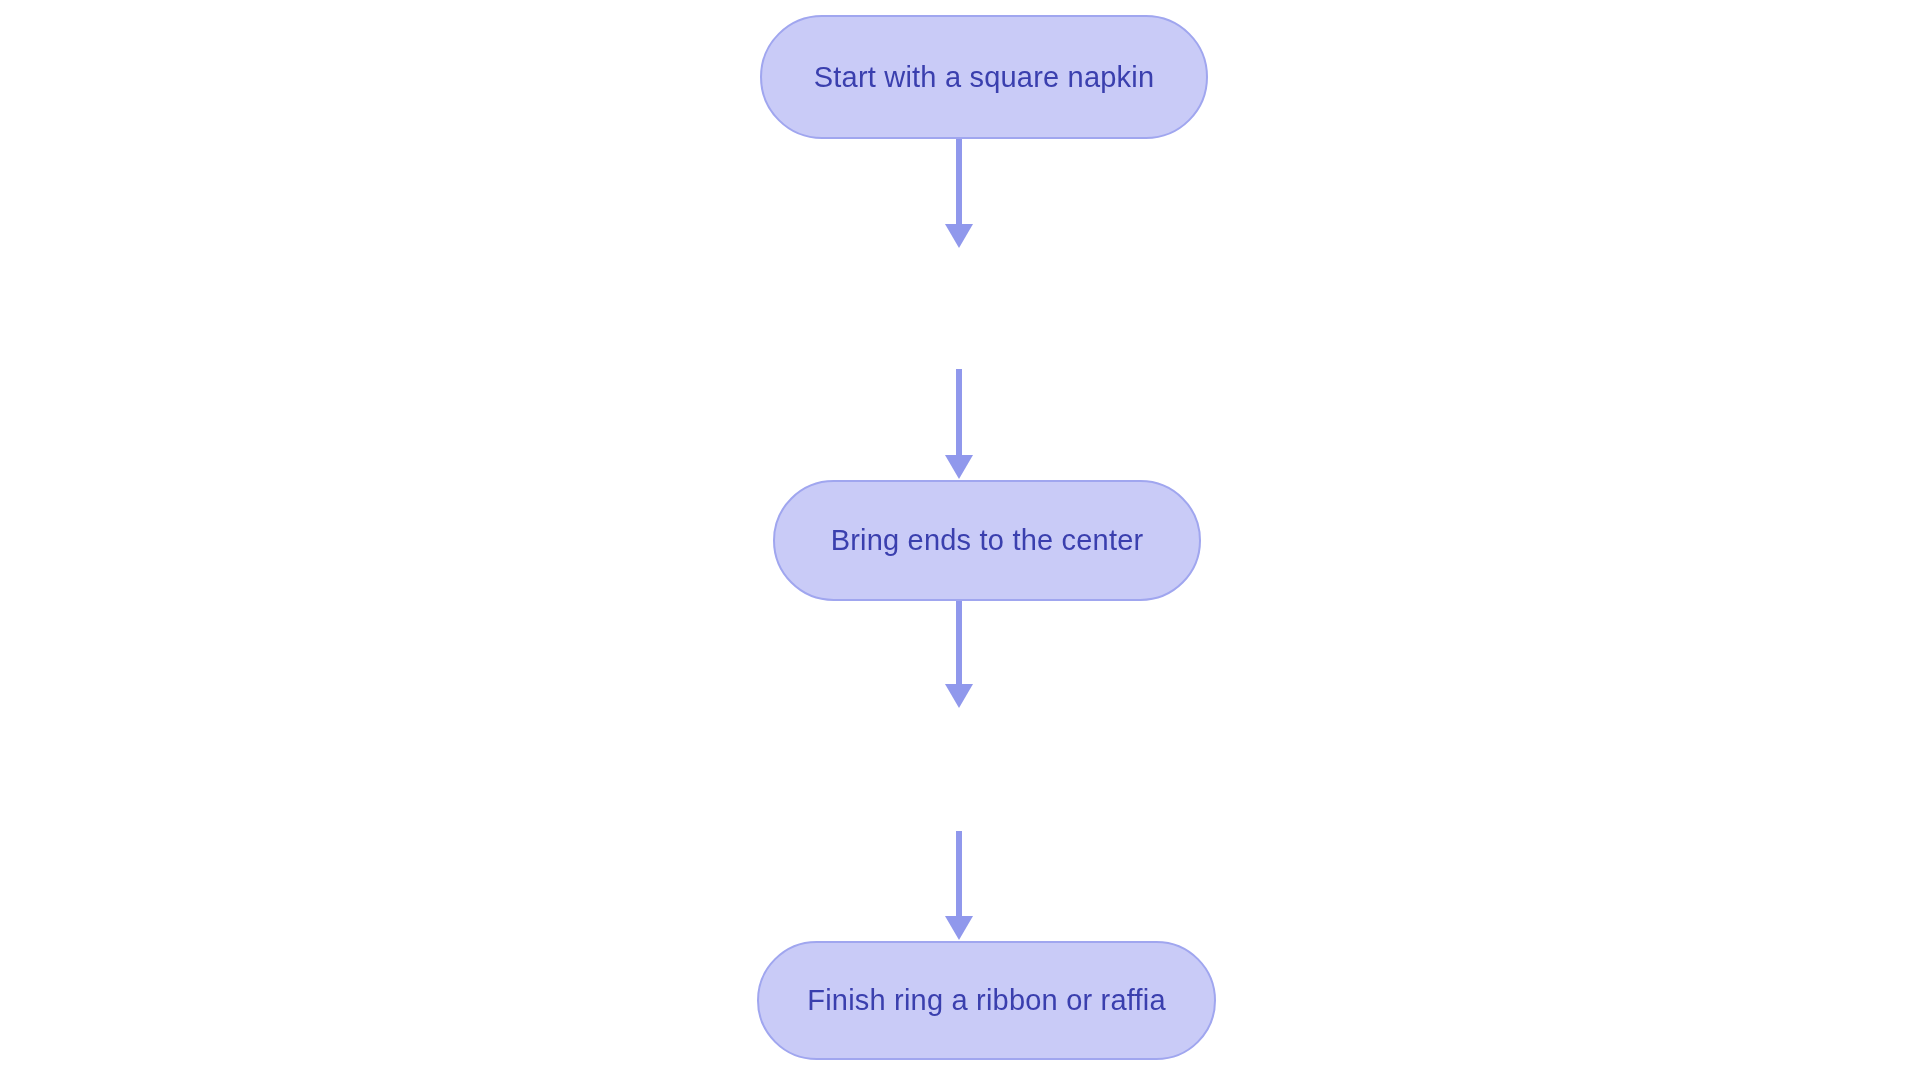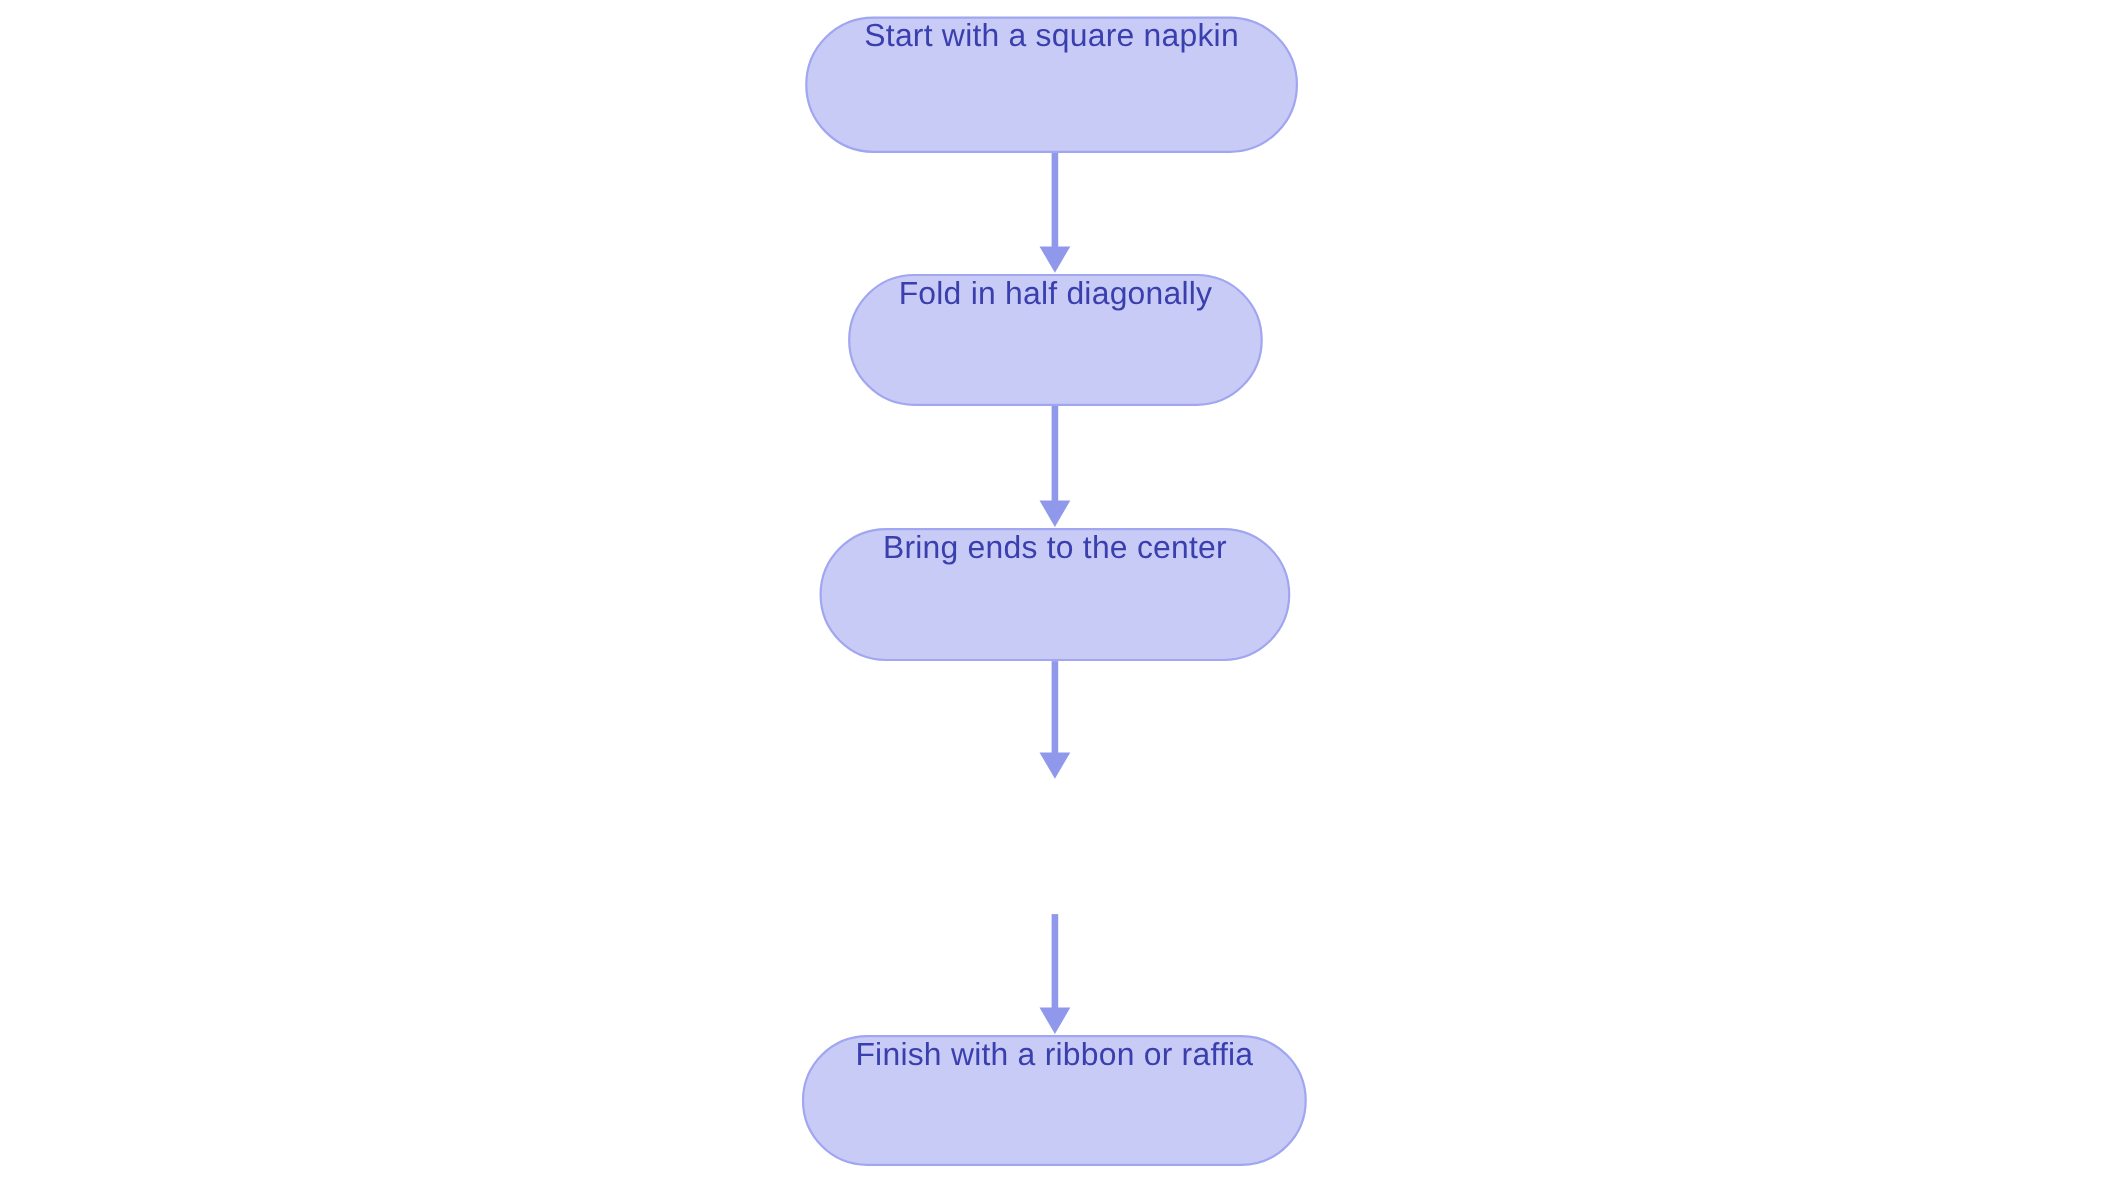--- a/index.html
+++ b/index.html
@@ -34,23 +34,24 @@
   .edges polygon {
     fill: var(--arrow);
     stroke: none;
   }
   .node {
     position: absolute;
     background: var(--node-fill);
     border: 2px solid var(--node-border);
     border-radius: 62px;
     display: flex;
-    align-items: flex-start;
+    align-items: center;
     justify-content: center;
     text-align: center;
+    margin-left: 28px;
   }
   .node-label {
     color: var(--node-text);
     font-size: 29px;
     letter-spacing: 0.2px;
     white-space: nowrap;
   }
   .n1 { left: 732px; top: 15px;  width: 448px; height: 124px; }
   .n2 { left: 771px; top: 249px; width: 377px; height: 120px; }
   .n3 { left: 745px; top: 480px; width: 428px; height: 121px; }
@@ -78,26 +79,23 @@
     <g>
       <line x1="959" y1="831" x2="959" y2="920"></line>
       <polygon points="945,916 973,916 959,940"></polygon>
     </g>
   </svg>
 
   <div class="node n1">
     <span class="node-label">Start with a square napkin</span>
   </div>
 
-  <div class="node n2">
-    <span class="node-label">Fold in half diagonally</span>
-  </div>
 
   <div class="node n3">
     <span class="node-label">Bring ends to the center</span>
   </div>
 
 
   <div class="node n5">
-    <span class="node-label">Finish with a ribbon or raffia</span>
+    <span class="node-label">Finish ring a ribbon or raffia</span>
   </div>
 
 </div>
 
 </body></html>

